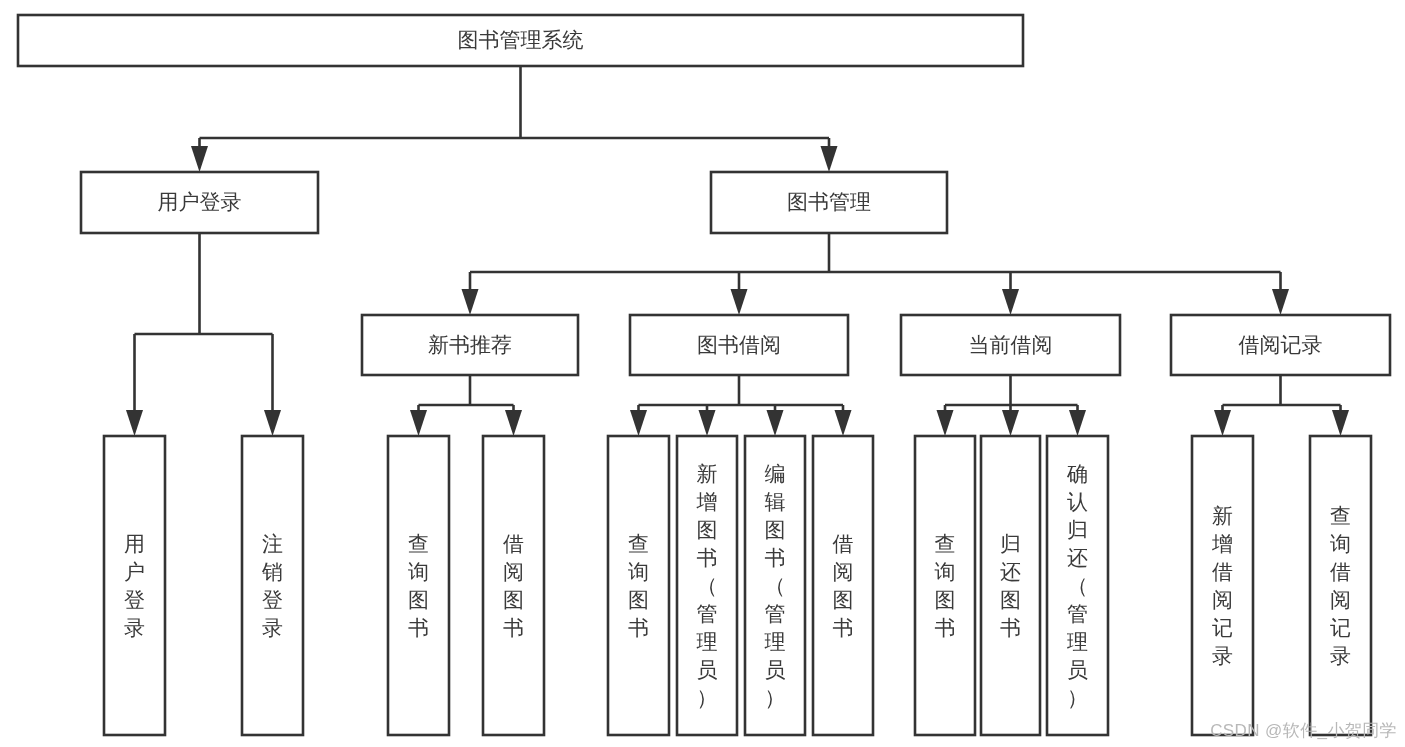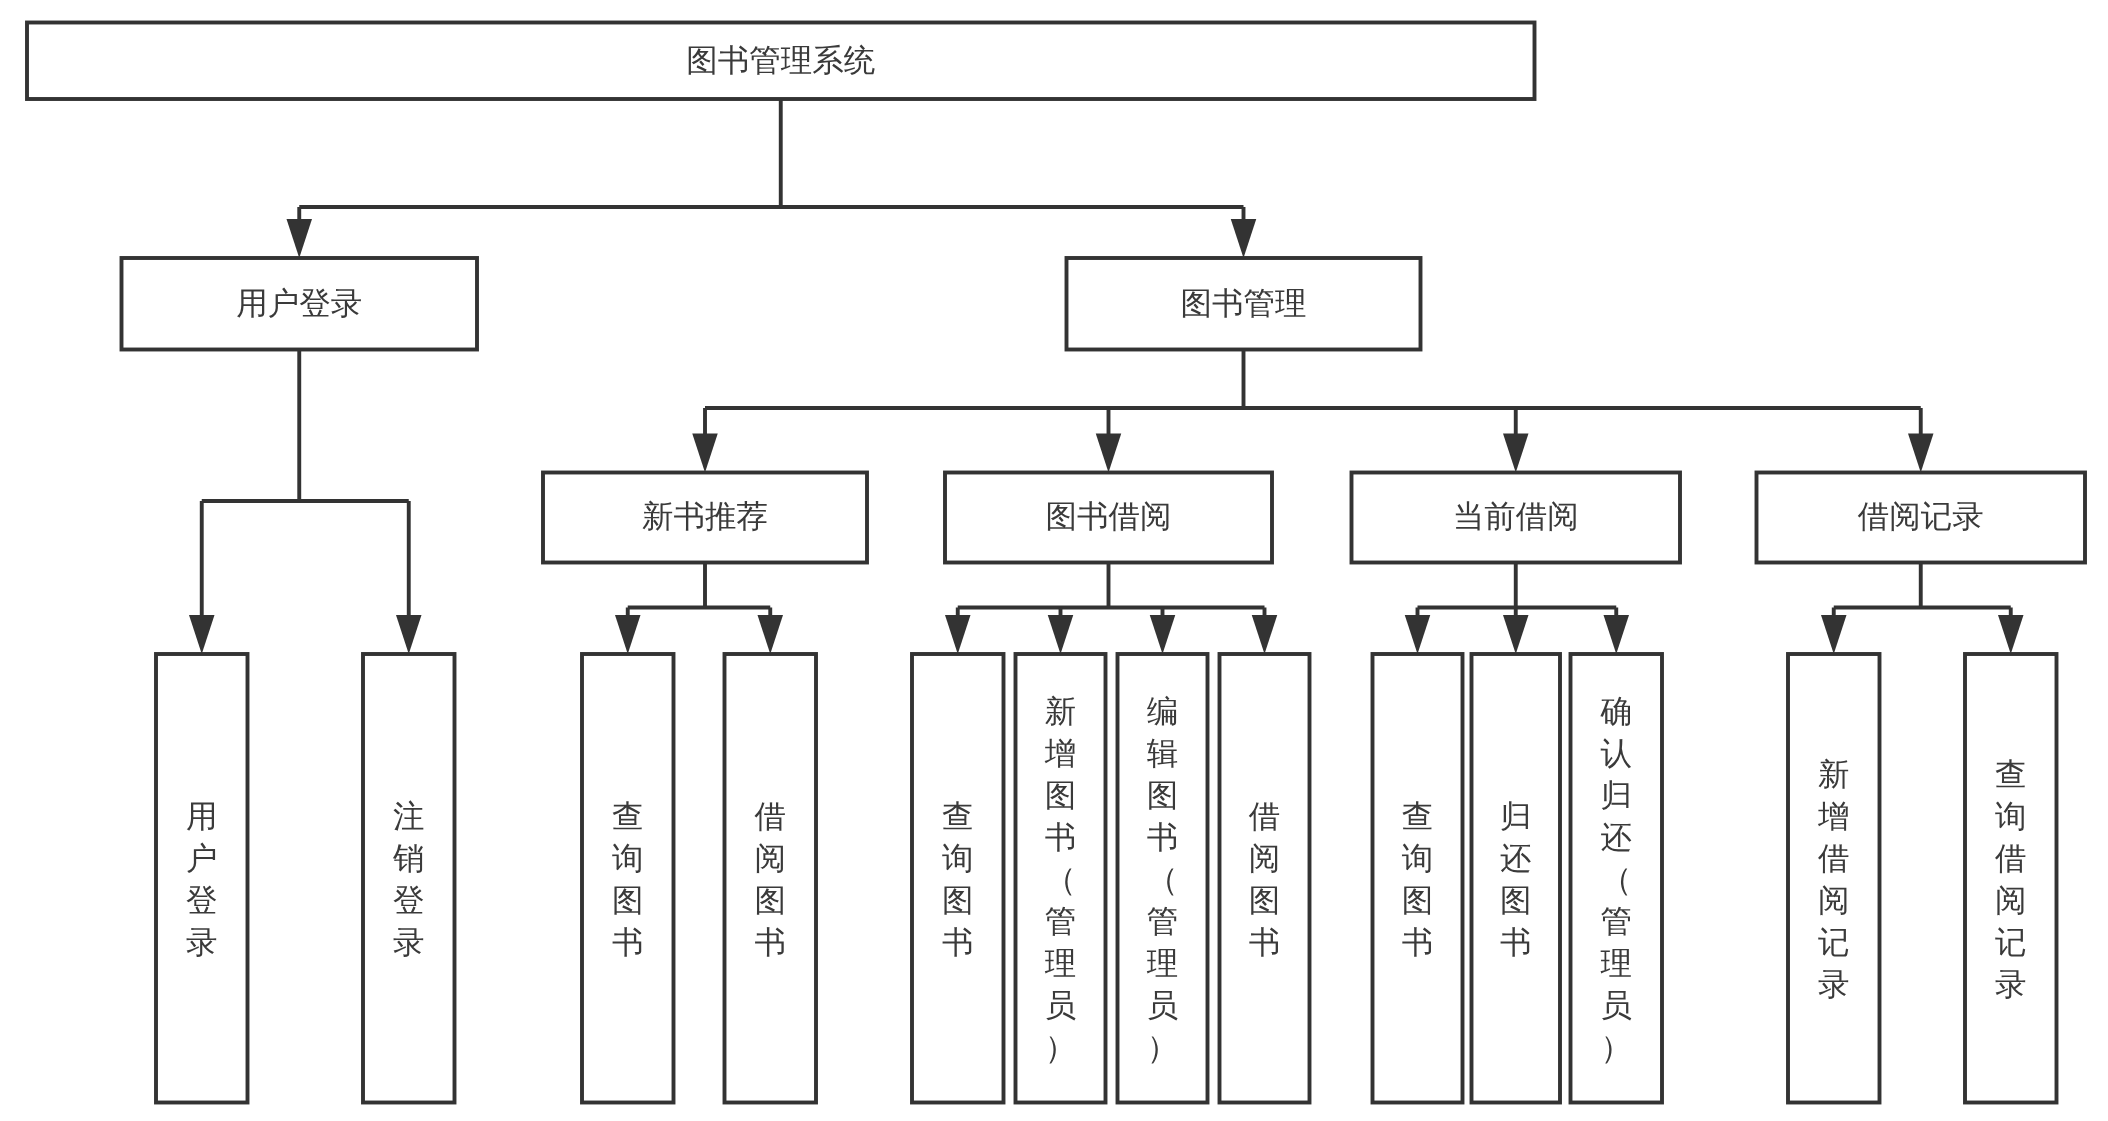--- a/index.html
+++ b/index.html
@@ -217,13 +217,14 @@
         <g>
           <rect class="node-box" x="1192" y="436" width="61" height="299"></rect>
           <text class="node-label-v" x="1222.5" y="523.34"><tspan x="1222.5" dy="0">新</tspan><tspan x="1222.5" dy="28">增</tspan><tspan x="1222.5" dy="28">借</tspan><tspan x="1222.5" dy="28">阅</tspan><tspan x="1222.5" dy="28">记</tspan><tspan x="1222.5" dy="28">录</tspan></text>
         </g>
         <g>
           <rect class="node-box" x="1310" y="436" width="61" height="299"></rect>
           <text class="node-label-v" x="1340.5" y="523.34"><tspan x="1340.5" dy="0">查</tspan><tspan x="1340.5" dy="28">询</tspan><tspan x="1340.5" dy="28">借</tspan><tspan x="1340.5" dy="28">阅</tspan><tspan x="1340.5" dy="28">记</tspan><tspan x="1340.5" dy="28">录</tspan></text>
         </g>
       </g>
   </svg>
+  <div class="watermark">CSDN @软件_小贺同学</div>
 </div>
 
 </body></html>

